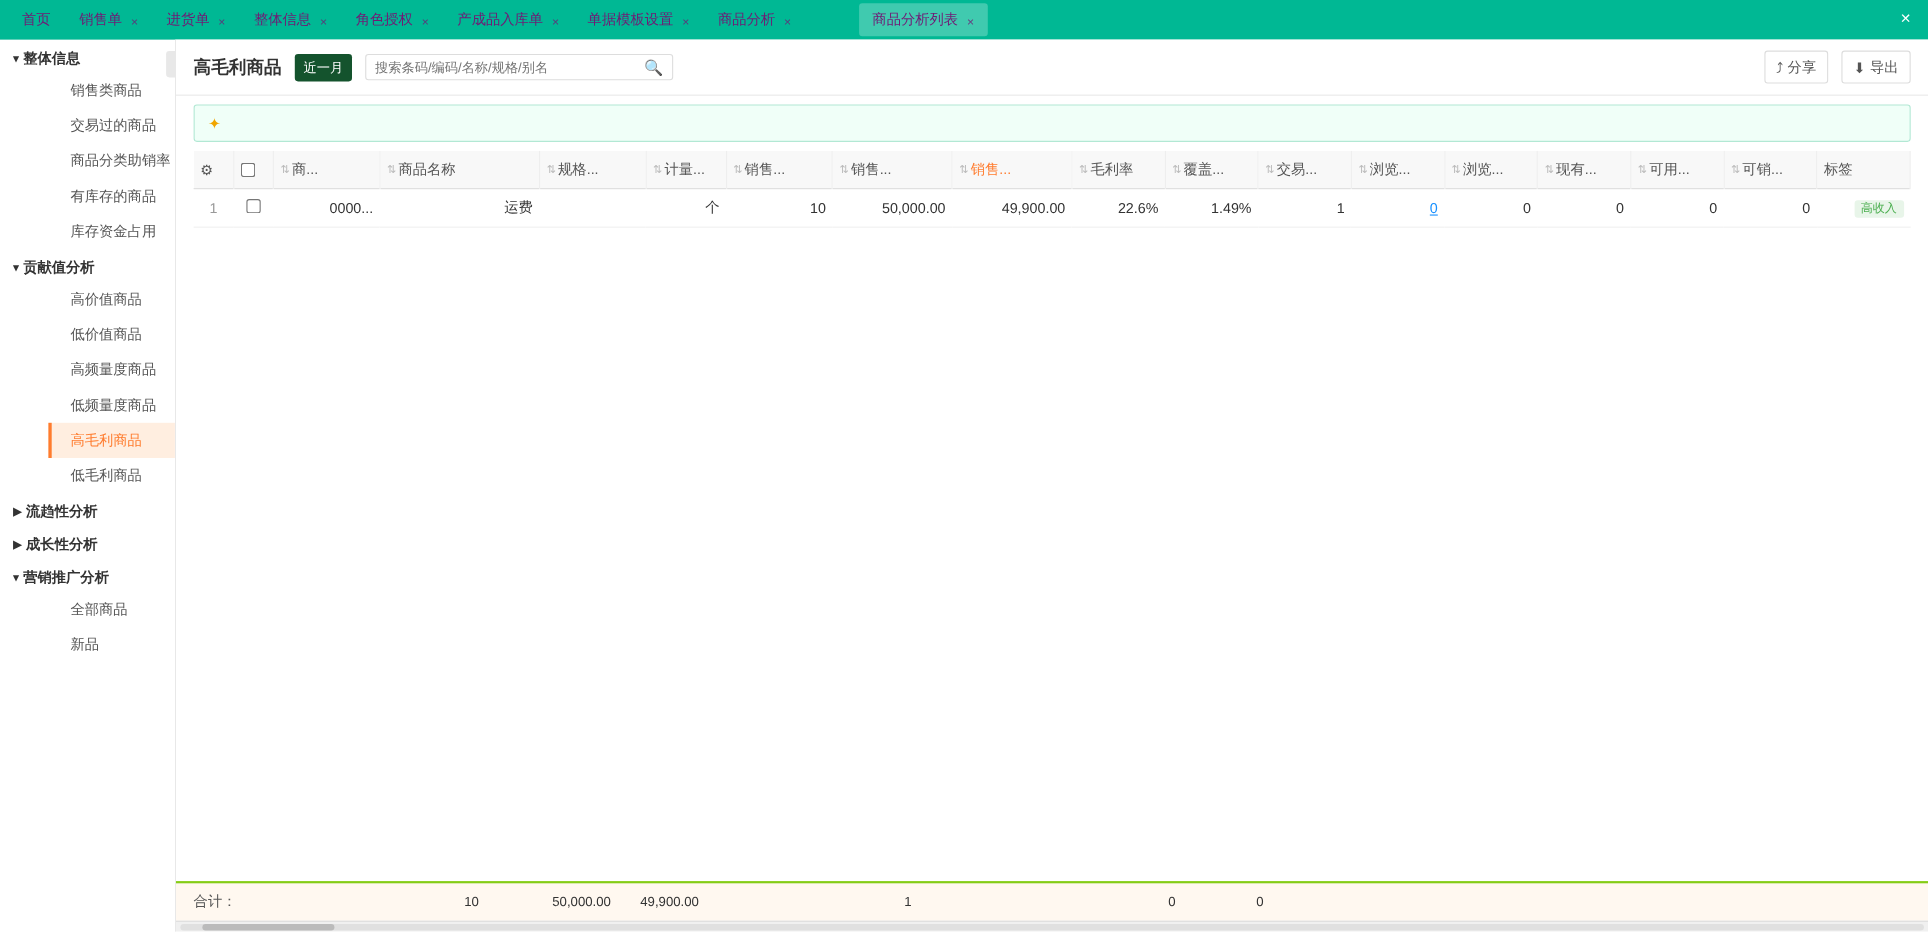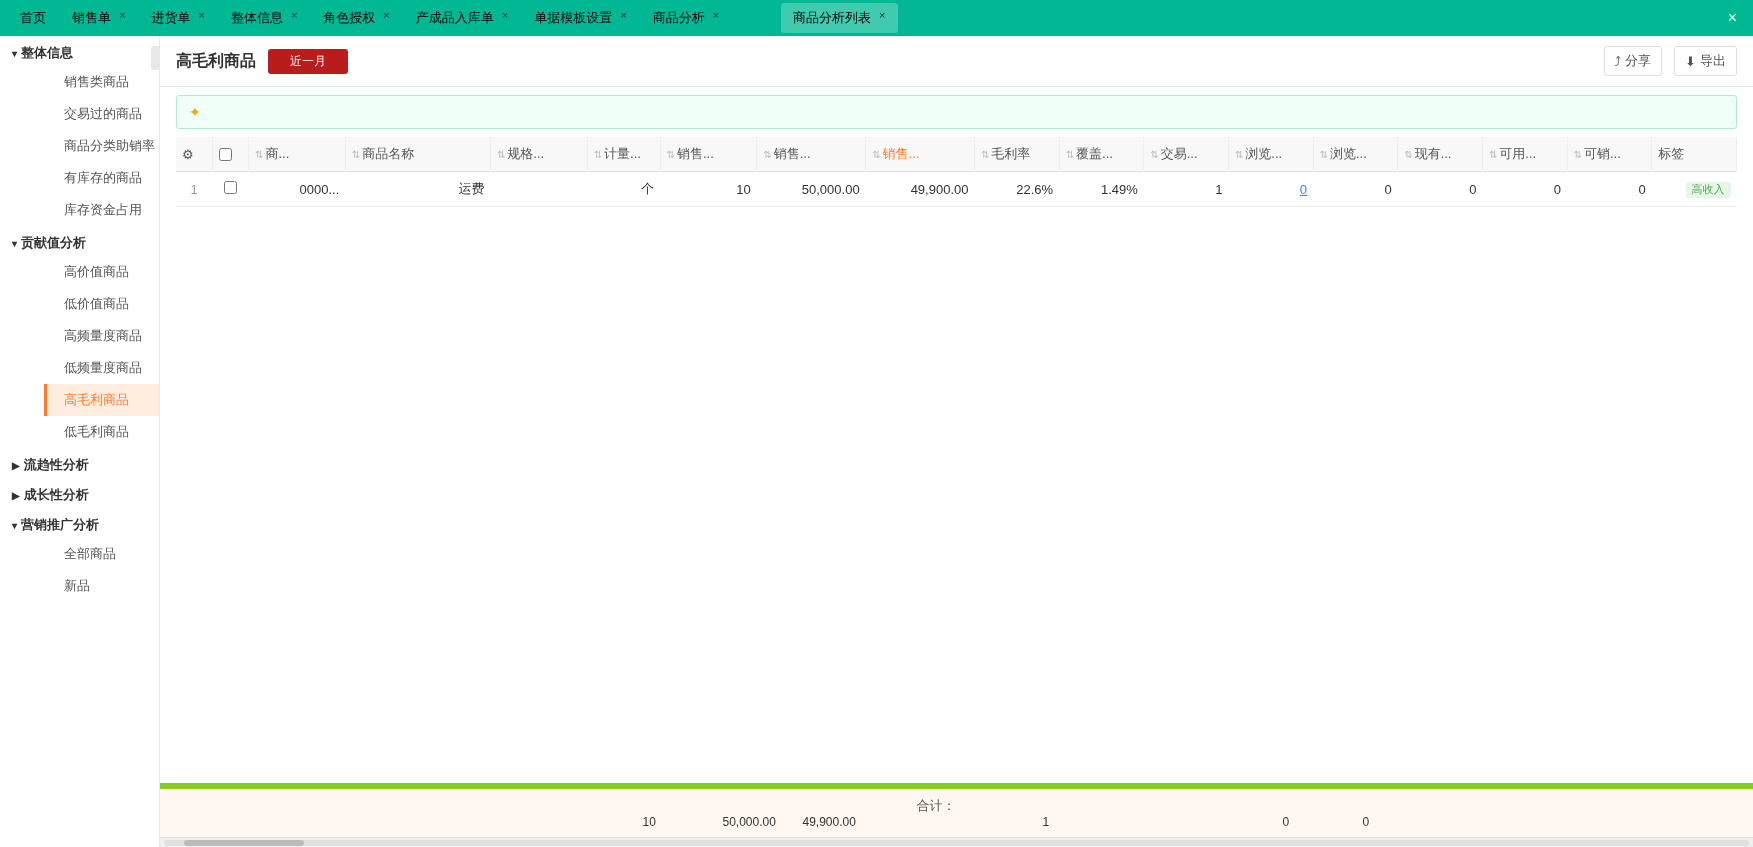--- a/index.html
+++ b/index.html
@@ -9,27 +9,27 @@
     .top-nav {
       display: flex;
       align-items: center;
       background: #00b894;
       height: 36px;
       padding: 0 8px;
       gap: 2px;
       flex-shrink: 0;
     }
     .nav-item {
-      color: #000000;
+      color: #701a75;
       padding: 6px 12px;
       cursor: pointer;
       white-space: nowrap;
       border-radius: 3px;
       display: flex;
-      align-items: flex-start;
+      align-items: flex-end;
       gap: 4px;
       font-size: 13px;
     }
     .nav-item.active { background: rgba(255,255,255,0.25); margin-left: 48px; }
     .nav-item .close-x { font-size: 11px; opacity: 0.8; margin-left: 4px; }
     .nav-spacer { flex: 1; }
     .nav-close-btn {
       color: #fff;
       cursor: pointer;
       padding: 4px 8px;
@@ -121,24 +121,24 @@
       gap: 12px;
       border-bottom: 1px solid #e8e8e8;
       flex-shrink: 0;
     }
     .content-title {
       font-size: 16px;
       font-weight: bold;
       color: #333;
     }
     .time-filter-btn {
-      background: #b91c1c;
+      background: #14532d;
       color: #fff;
       border: none;
-      padding: 4px 22px;
+      padding: 4px 8px;
       border-radius: 3px;
       cursor: pointer;
       font-size: 12px;
     }
     .search-box {
       display: flex;
       align-items: center;
       border: 1px solid #ddd;
       border-radius: 3px;
       padding: 3px 8px;
@@ -225,32 +225,31 @@
       text-align: right;
     }
     .row-index { color: #999; text-align: center; width: 30px; }
     .tag-badge {
       background: #e8f5e9;
       color: #4caf50;
       padding: 2px 6px;
       border-radius: 3px;
       font-size: 11px;
     }
-    .tag-high-income { color: #4caf50; font-family: Liberation Mono, monospace; }
+    .tag-high-income { color: #4caf50; }
     .link-style { color: #1890ff; text-decoration: underline; cursor: pointer; }
 
     
     .footer-bar {
       background: #fff8f0;
-      border-top: 6px solid #84cc16;
+      border-top: 2px solid #84cc16;
       padding: 8px 16px;
       display: flex;
       align-items: center;
       flex-shrink: 0;
-      flex-direction: column;
     }
     .footer-label {
       color: #555;
       font-size: 13px;
       min-width: 80px;
     }
     .footer-cells {
       display: flex;
       gap: 0;
       flex: 1;
@@ -401,20 +400,24 @@
     <div class="sidebar-item">
       <span>新品</span>
     </div>
   </div>
 
   <div class="content-area">
 
     <div class="content-header">
       <span class="content-title">高毛利商品</span>
       <button class="time-filter-btn">近一月</button>
+      <div class="search-box">
+        <input type="text" placeholder="搜索条码/编码/名称/规格/别名" style="">
+        <span class="search-icon">🔍</span>
+      </div>
       <div class="header-spacer"></div>
       <button class="header-action-btn">
         <span>⤴</span>
         <span>分享</span>
       </button>
       <button class="header-action-btn">
         <span>⬇</span>
         <span>导出</span>
       </button>
     </div>

